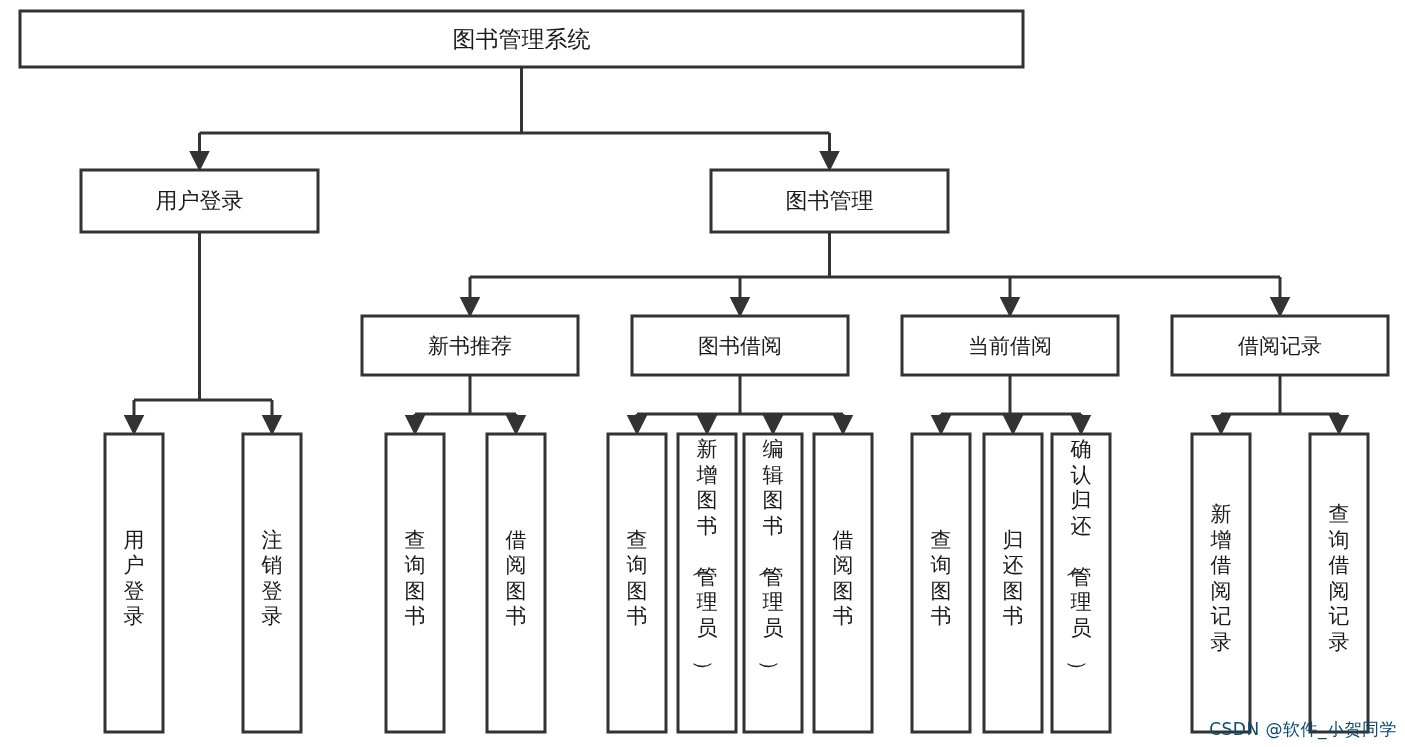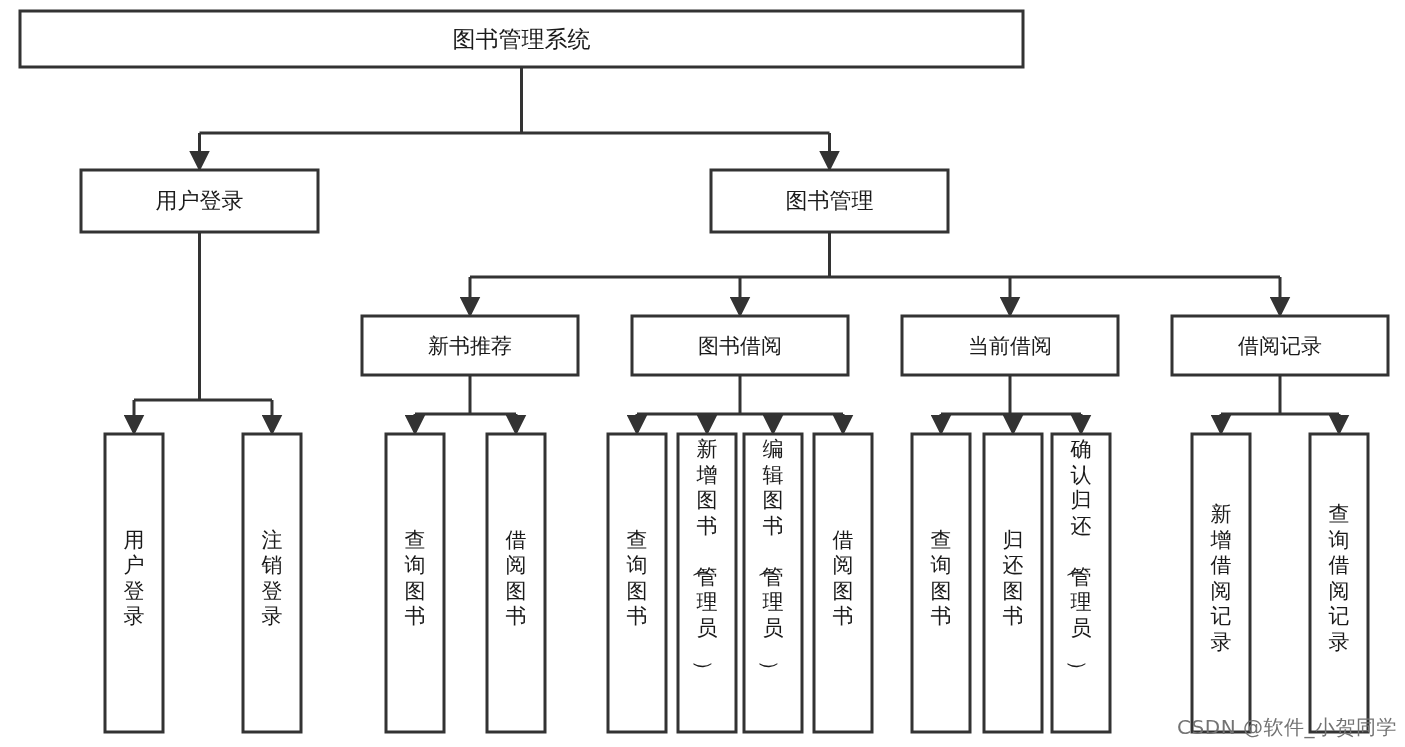--- a/index.html
+++ b/index.html
@@ -44,22 +44,22 @@
     fill: none;
   }
   .arrow-head {
     fill: #333333;
   }
   .watermark {
     position: absolute;
     right: 8px;
     bottom: 6px;
     font-family: "DejaVu Sans", "Liberation Sans", sans-serif;
-    font-size: 20px;
-    color: #737373;
+    font-size: 17px;
+    color: #0c4a6e;
     white-space: nowrap;
     letter-spacing: 0.5px;
   }
 </style>
 </head>
 <body>
 
 <div id="stage">
   <svg id="diagram" viewBox="0 0 1405 747">
     <defs>

